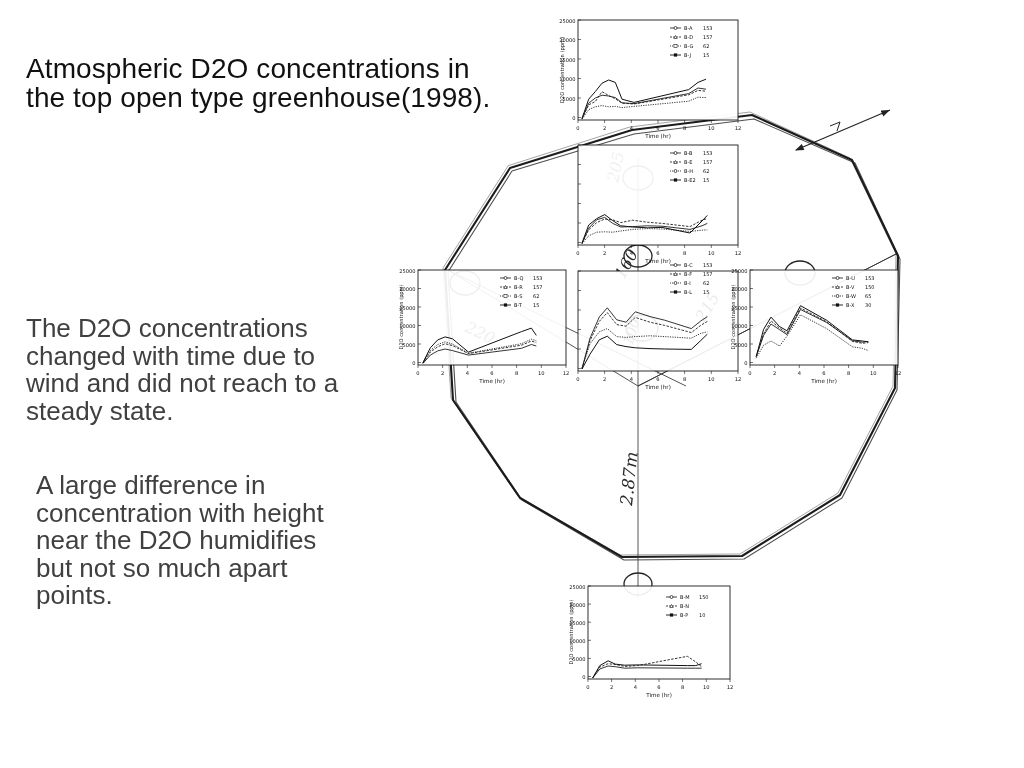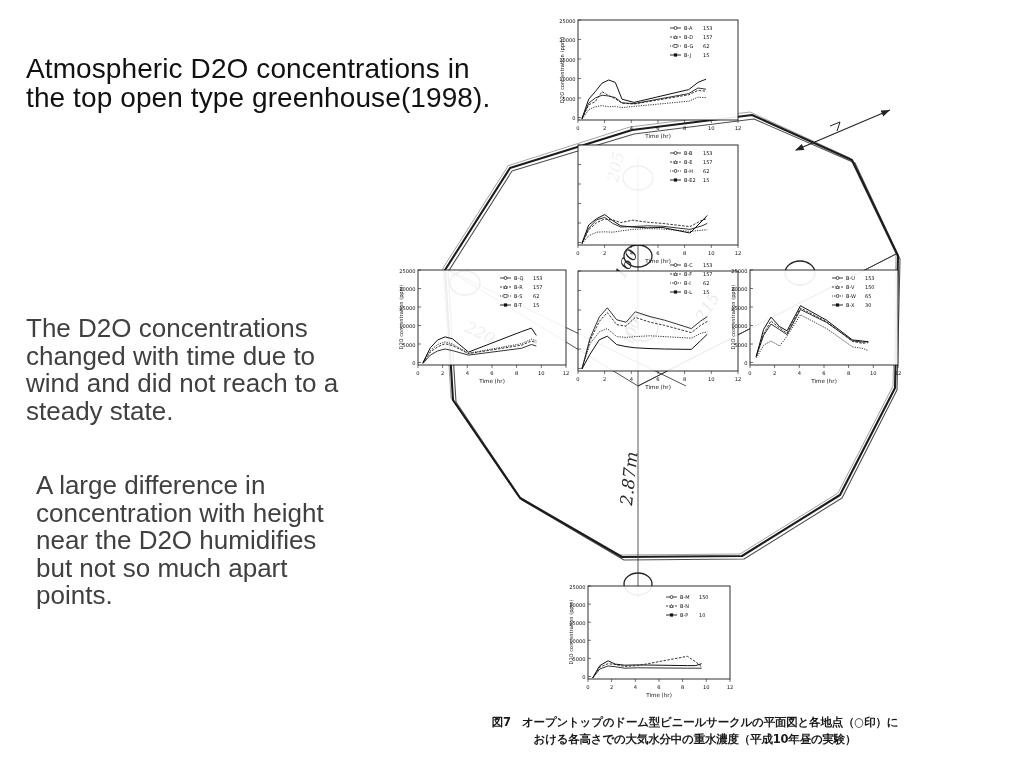--- a/index.html
+++ b/index.html
@@ -511,17 +511,13 @@
         <g transform="translate(78,29)">
           <line x1="0" y1="0" x2="11" y2="0" stroke="#111" stroke-width="0.9"></line>
           <rect x="3.9" y="-1.6" width="3.2" height="3.2" fill="#111"></rect>
           <text x="14" y="1.7">B-P</text>
           <text x="33" y="1.7">10</text>
         </g>
       </g>
     </g>
   </svg>
 
-  <div id="figure-caption">
-    <span class="cap-line l1">図7　オープントップのドーム型ビニールサークルの平面図と各地点（○印）に</span>
-    <span class="cap-line l2">おける各高さでの大気水分中の重水濃度（平成10年昼の実験）</span>
-  </div>
 </div>
 
 </body></html>

